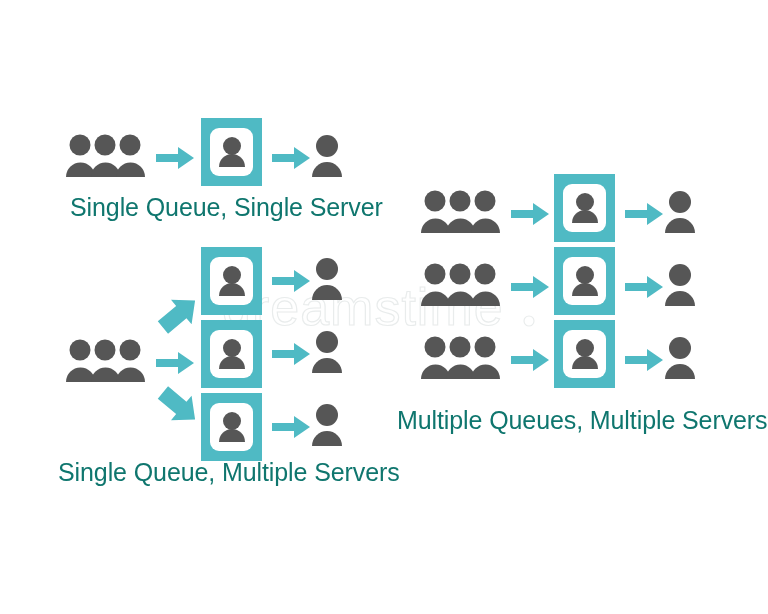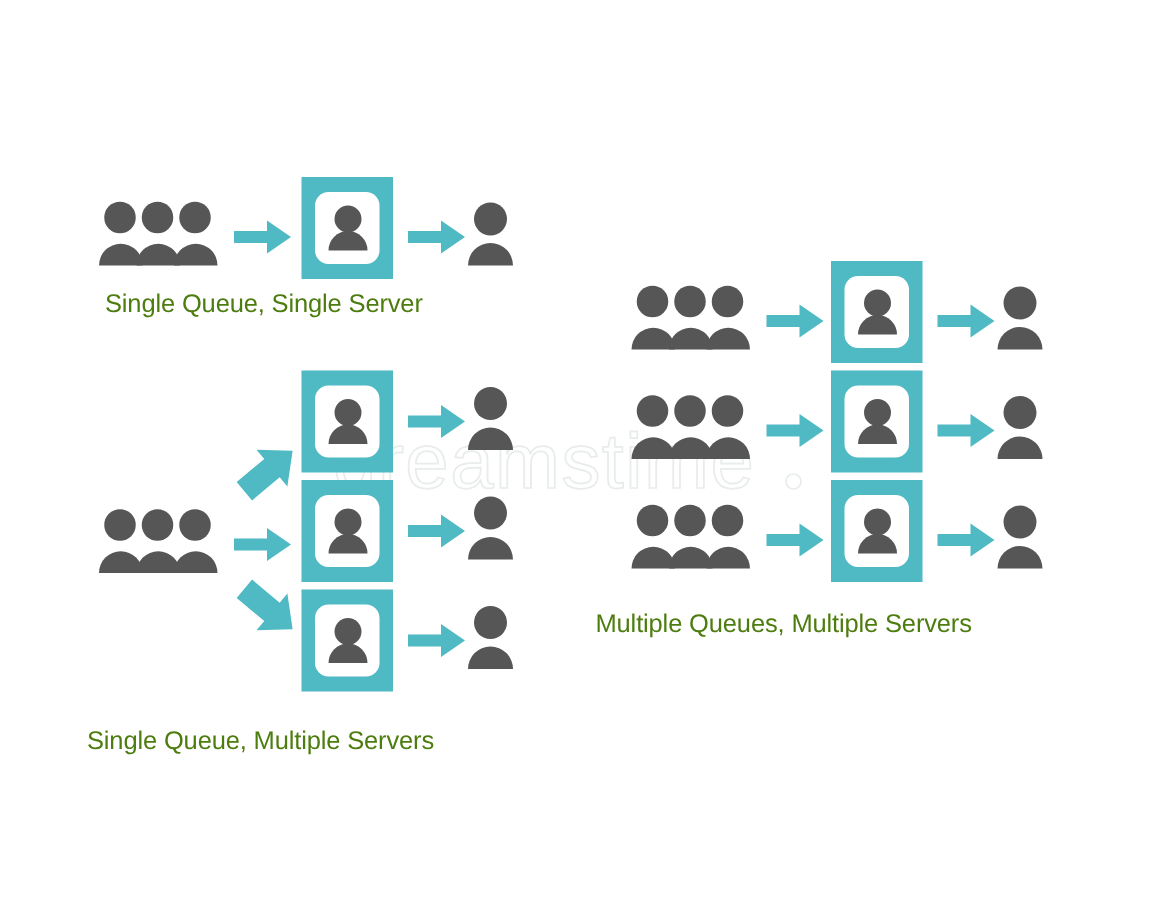--- a/index.html
+++ b/index.html
@@ -20,22 +20,22 @@
     inset: 0;
   }
 
   
   .node { position: absolute; }
 
   
   .label {
     position: absolute;
     font-family: "Liberation Sans", sans-serif;
-    font-size: 17px;
-    color: #4d7c0f;
+    font-size: 25px;
+    color: #0f766e;
     white-space: nowrap;
     letter-spacing: -0.1px;
   }
 
   
   .server-tile {
     position: absolute;
     background: #4fbac4;
     display: flex;
     align-items: center;
@@ -239,21 +239,21 @@
     </div>
     <div class="node" style="left:311px; top:403px;">
       <svg width="32" height="44" viewBox="0 0 32 44">
         <g class="person-gray">
           <circle cx="16" cy="12" r="11"></circle>
           <path d="M1 43 a15 15 0 0 1 30 0 z"></path>
         </g>
       </svg>
     </div>
 
-    <div class="label" style="left:58px; top:484px;">Single Queue, Multiple Servers</div>
+    <div class="label" style="left:58px; top:458px;">Single Queue, Multiple Servers</div>
   </div>
 
   <div>
 
     <div class="node" style="left:421px; top:190px;">
       <svg width="80" height="44" viewBox="0 0 80 44">
         <g class="person-gray">
           <circle cx="14" cy="11" r="10.5"></circle>
           <path d="M0 43 a14.5 14.5 0 0 1 29 0 z"></path>
           <circle cx="39" cy="11" r="10.5"></circle>

